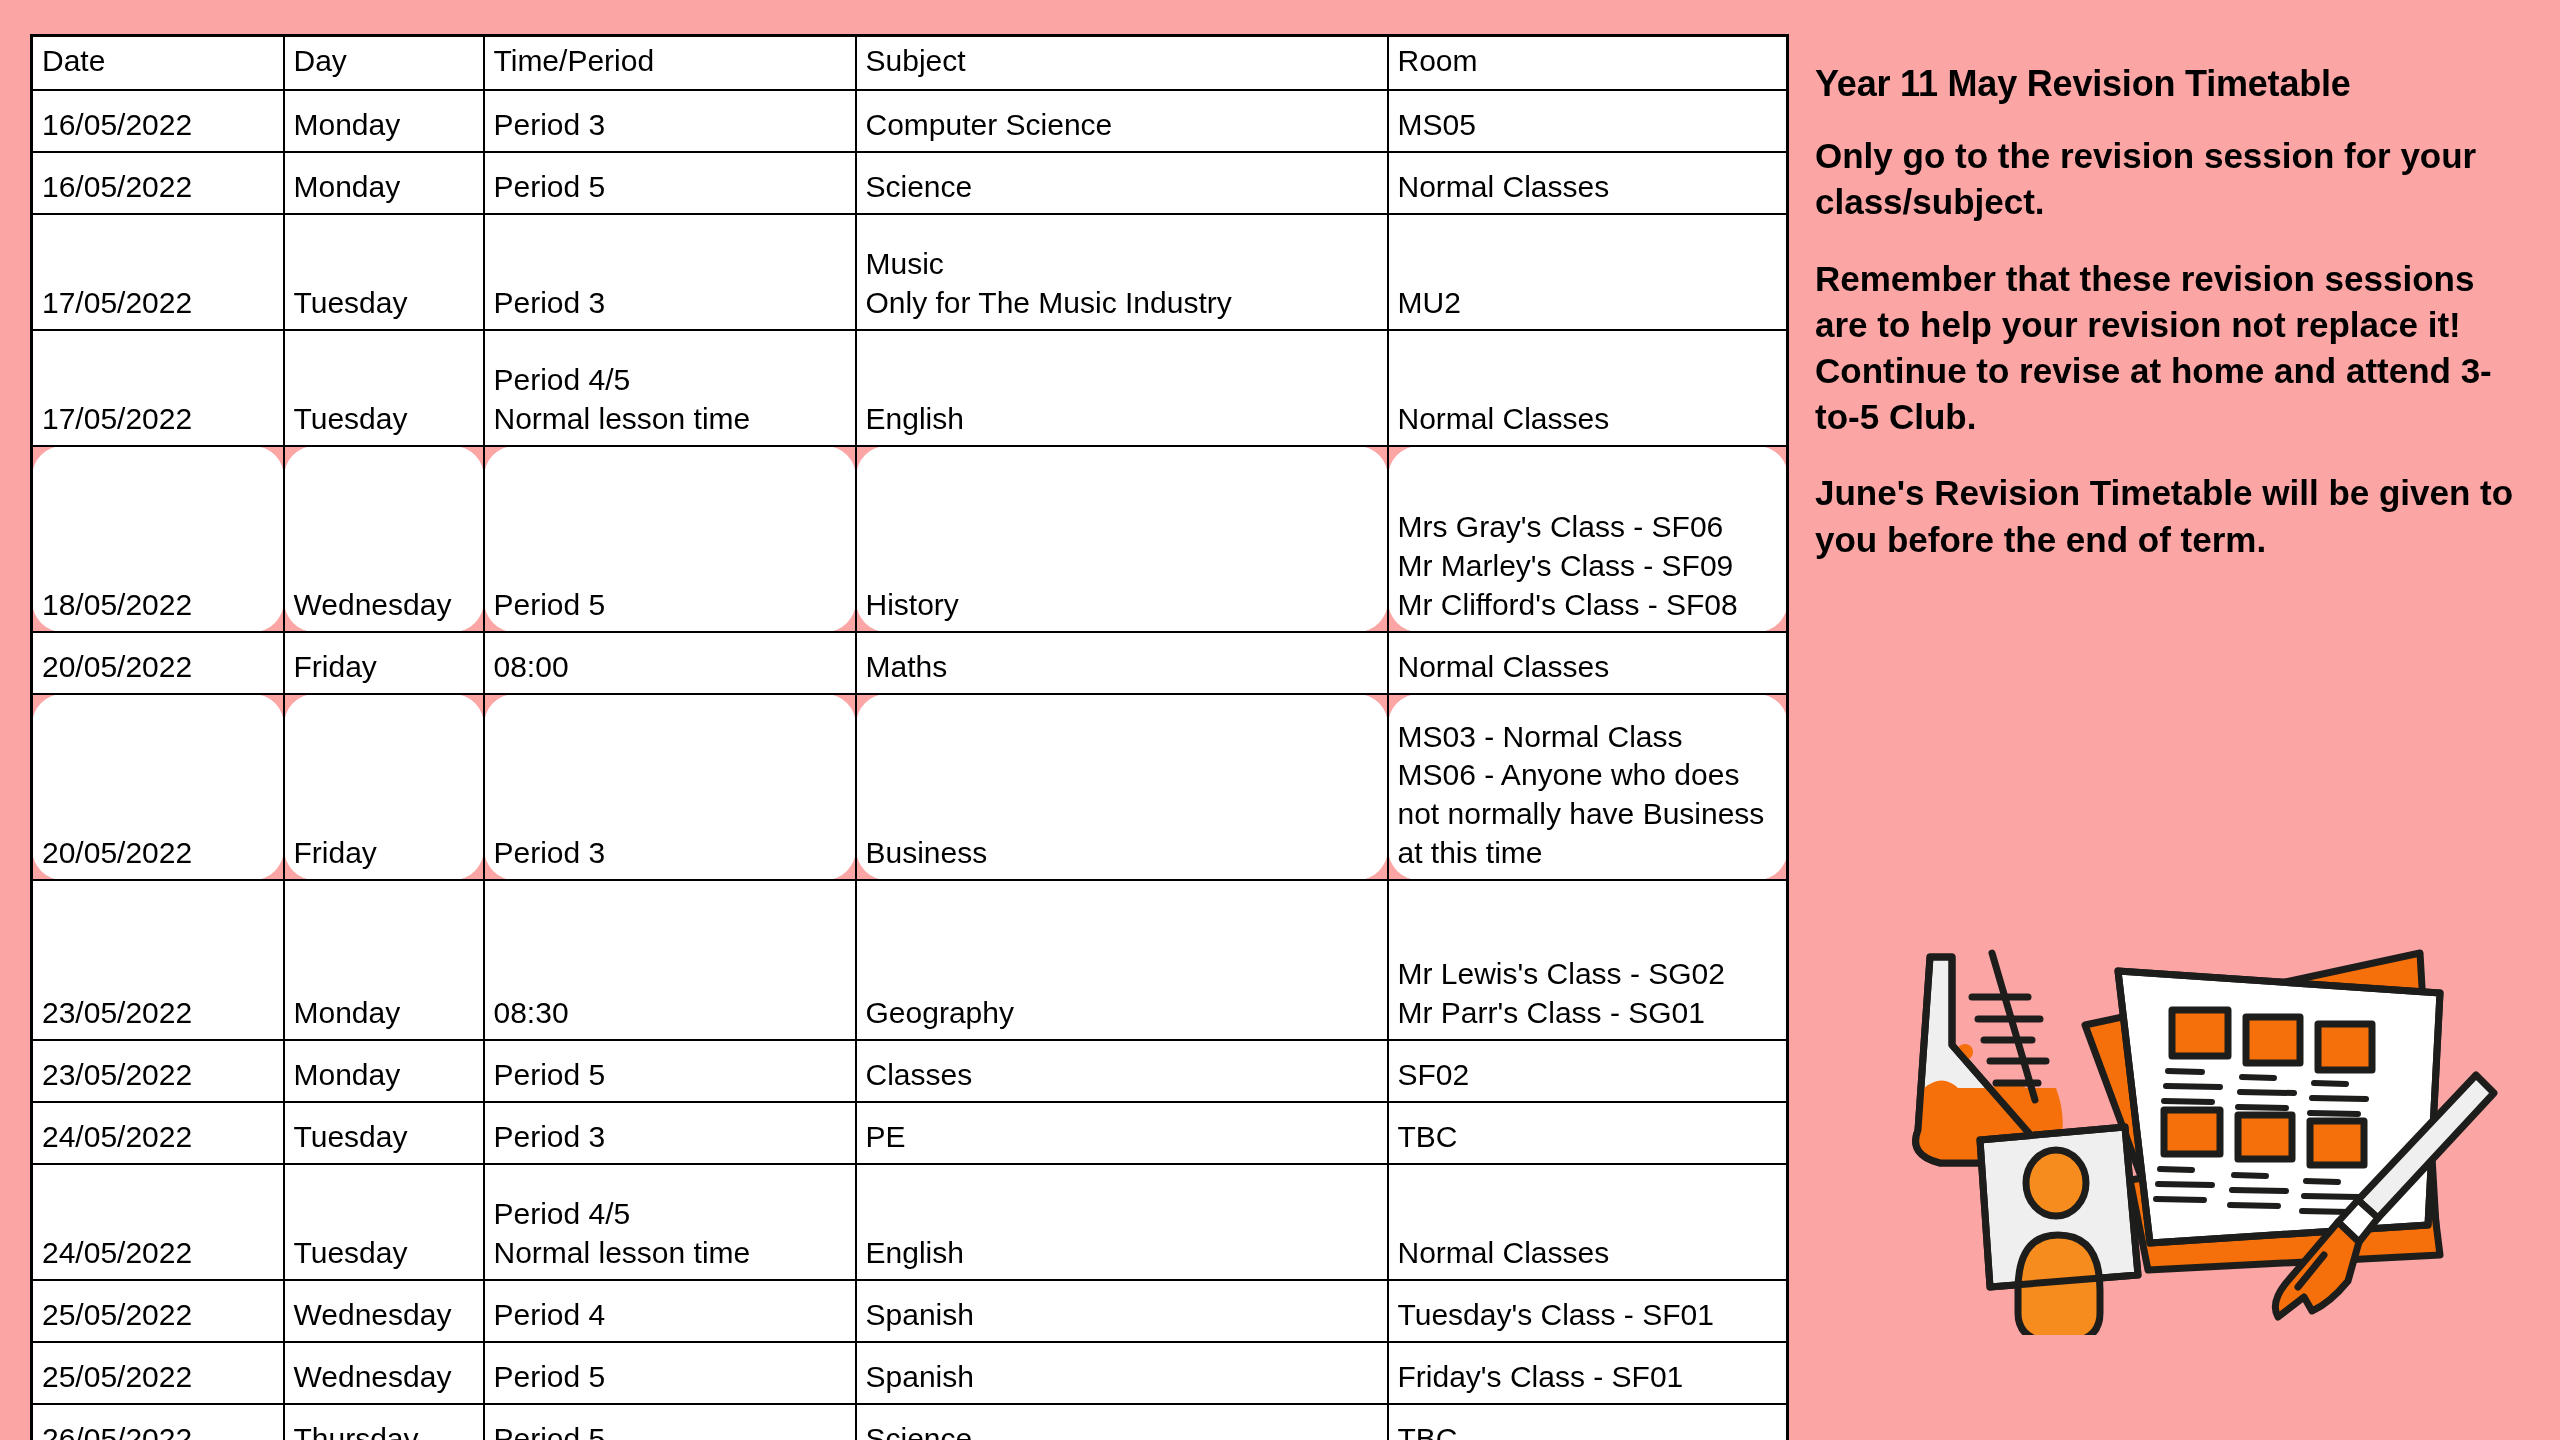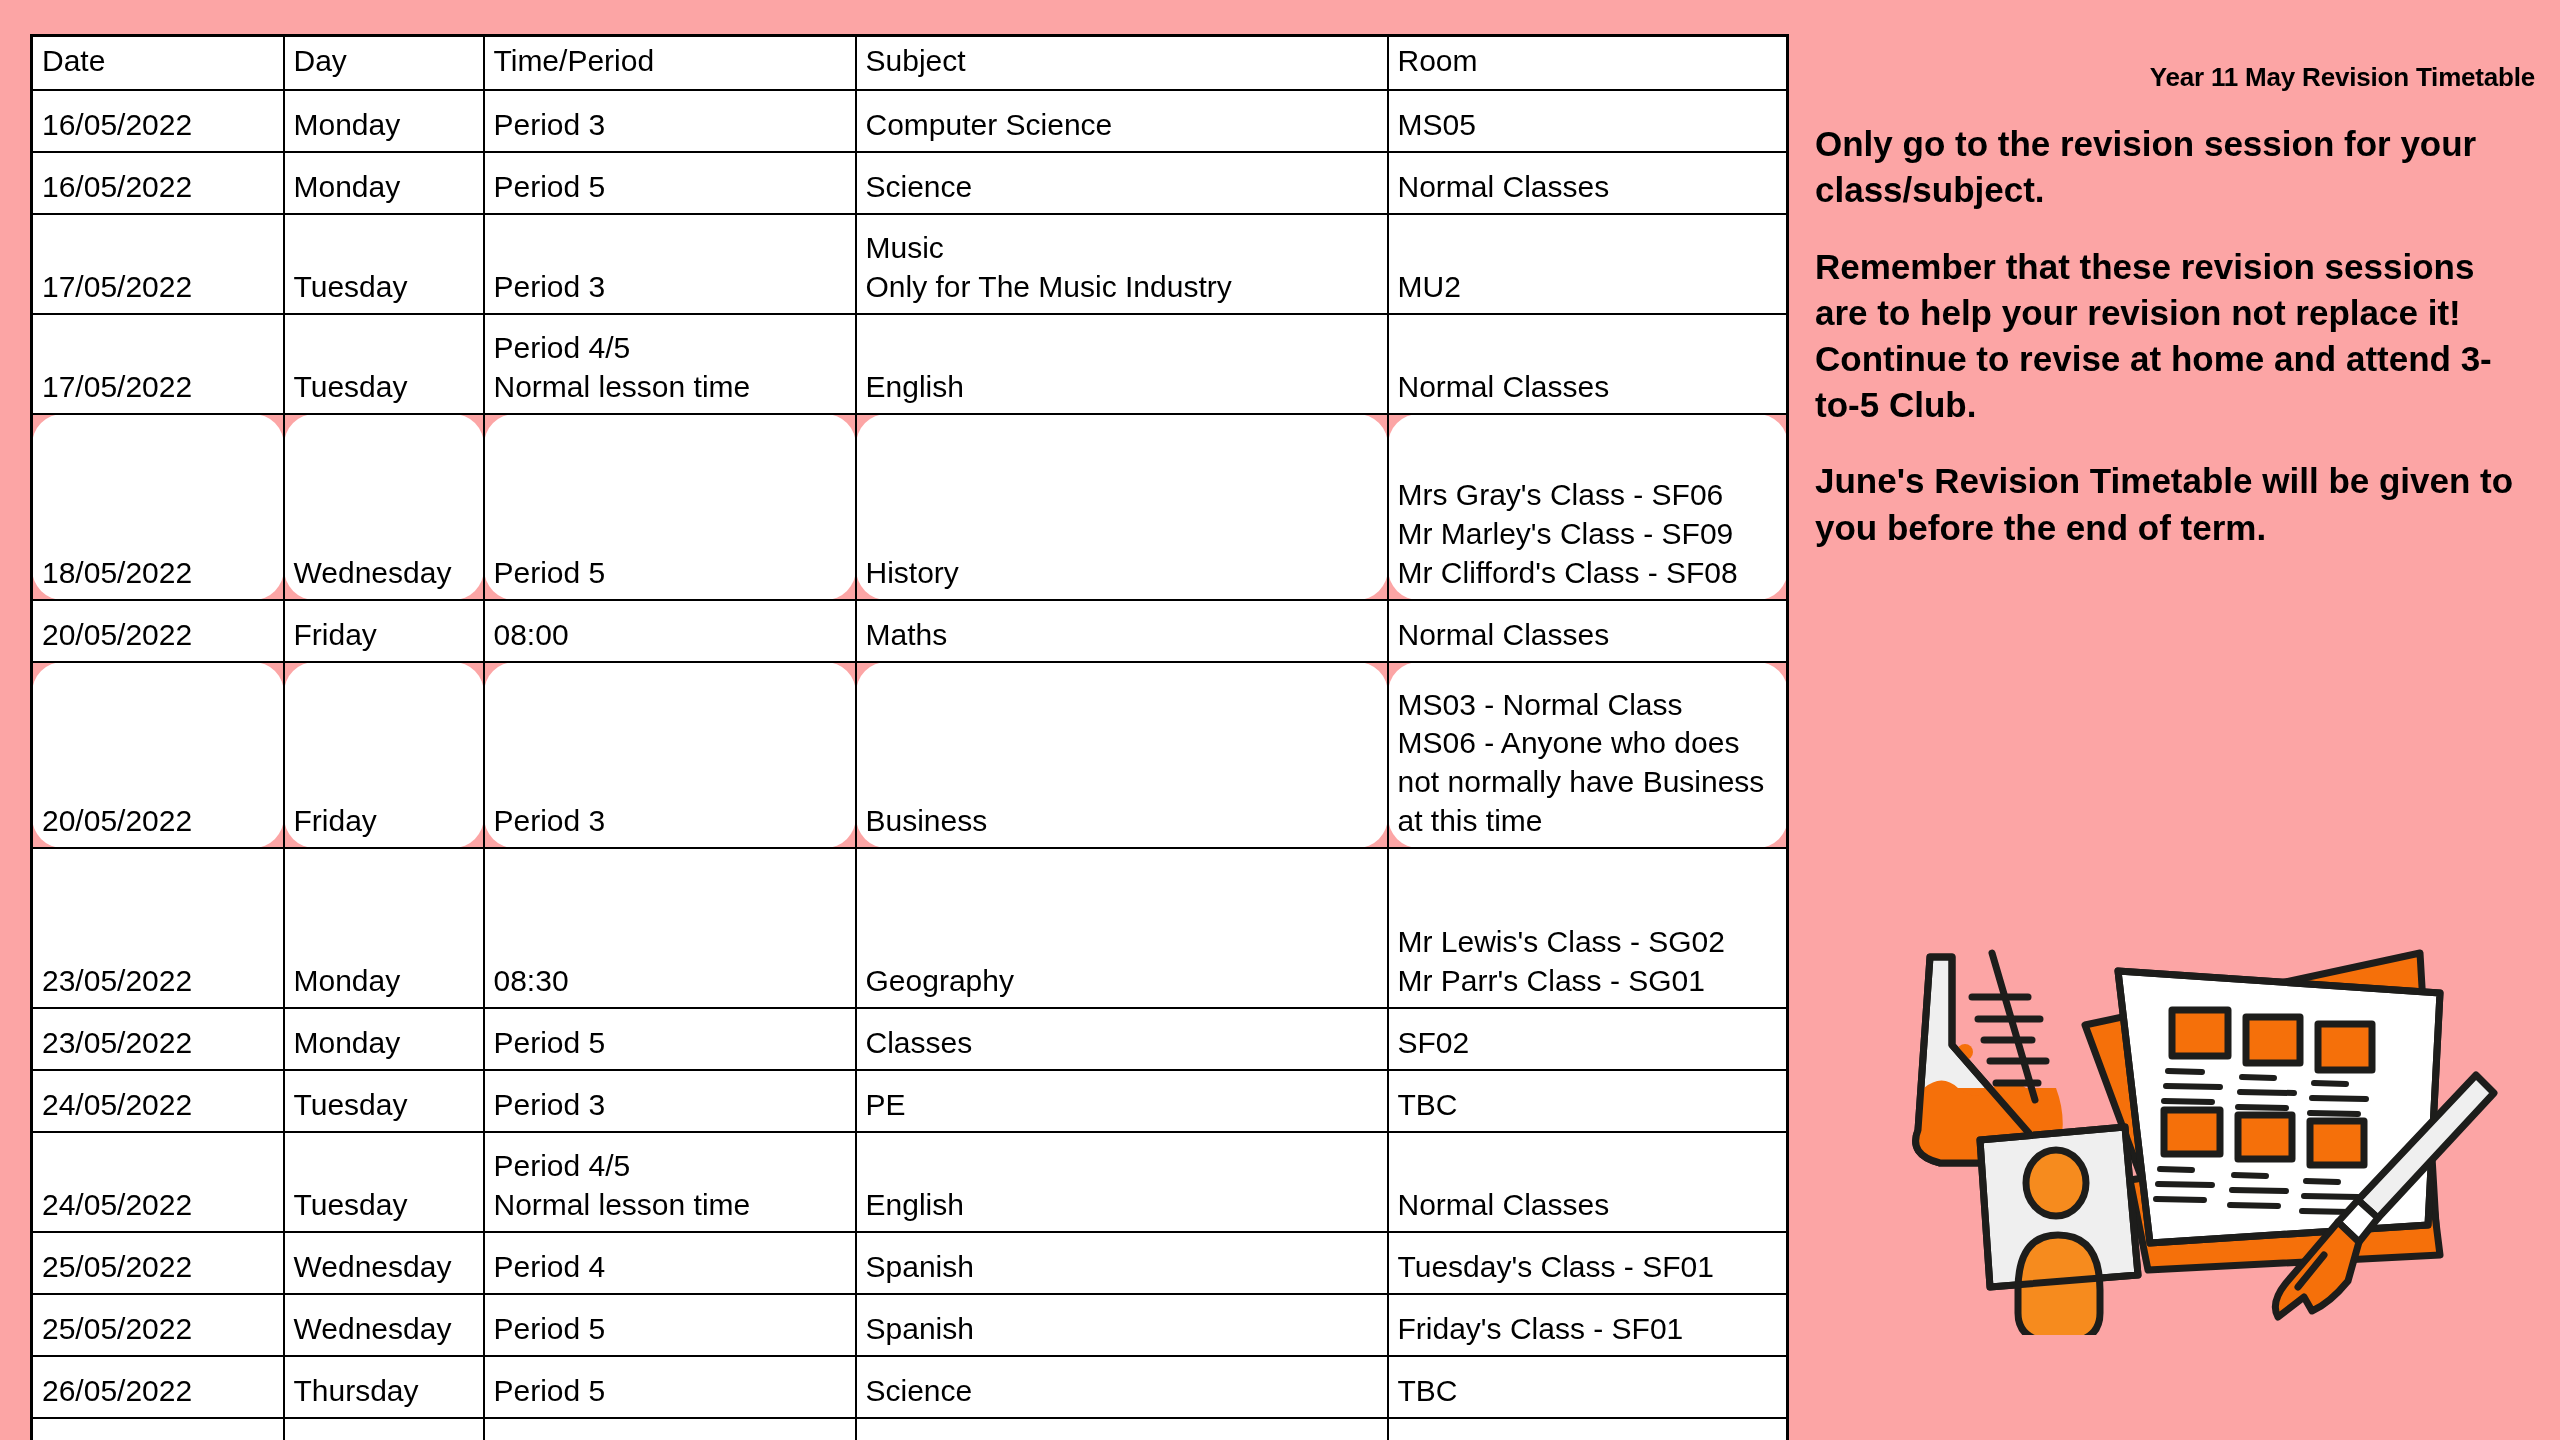--- a/index.html
+++ b/index.html
@@ -63,38 +63,37 @@
   col.c-time { width: 372px; }
   col.c-subj { width: 532px; }
   col.c-room { width: 400px; }
 
   td.align-right { text-align: right; padding-right: 2px; }
   .cell-lines { white-space: pre-line; }
 
   
   tr.r-head td, tr.r-head th { height: 54px; }
   tr.r-1 td { height: 62px; }
-  tr.r-tall-2 td { height: 100px; }
+  tr.r-tall-2 td { height: 116px; }
   tr.r-tall-3 td { height: 160px; }
   tr.r-tall-4 td { height: 186px; border-radius: 31px; }
 
   
   #info-panel {
     position: absolute;
     left: 1815px;
     top: 62px;
     width: 720px;
   }
   #info-title {
-    font-size: 26px;
+    font-size: 36px;
     font-weight: bold;
     line-height: 1.2;
     margin: 0 0 28px 0;
     letter-spacing: -0.2px;
-    text-align: right;
   }
   .info-para {
     font-size: 35px;
     line-height: 1.32;
     margin: 0 0 30px 0;
     font-weight: bold;
   }
   .info-para:last-child { margin-bottom: 17px; }
 
   

